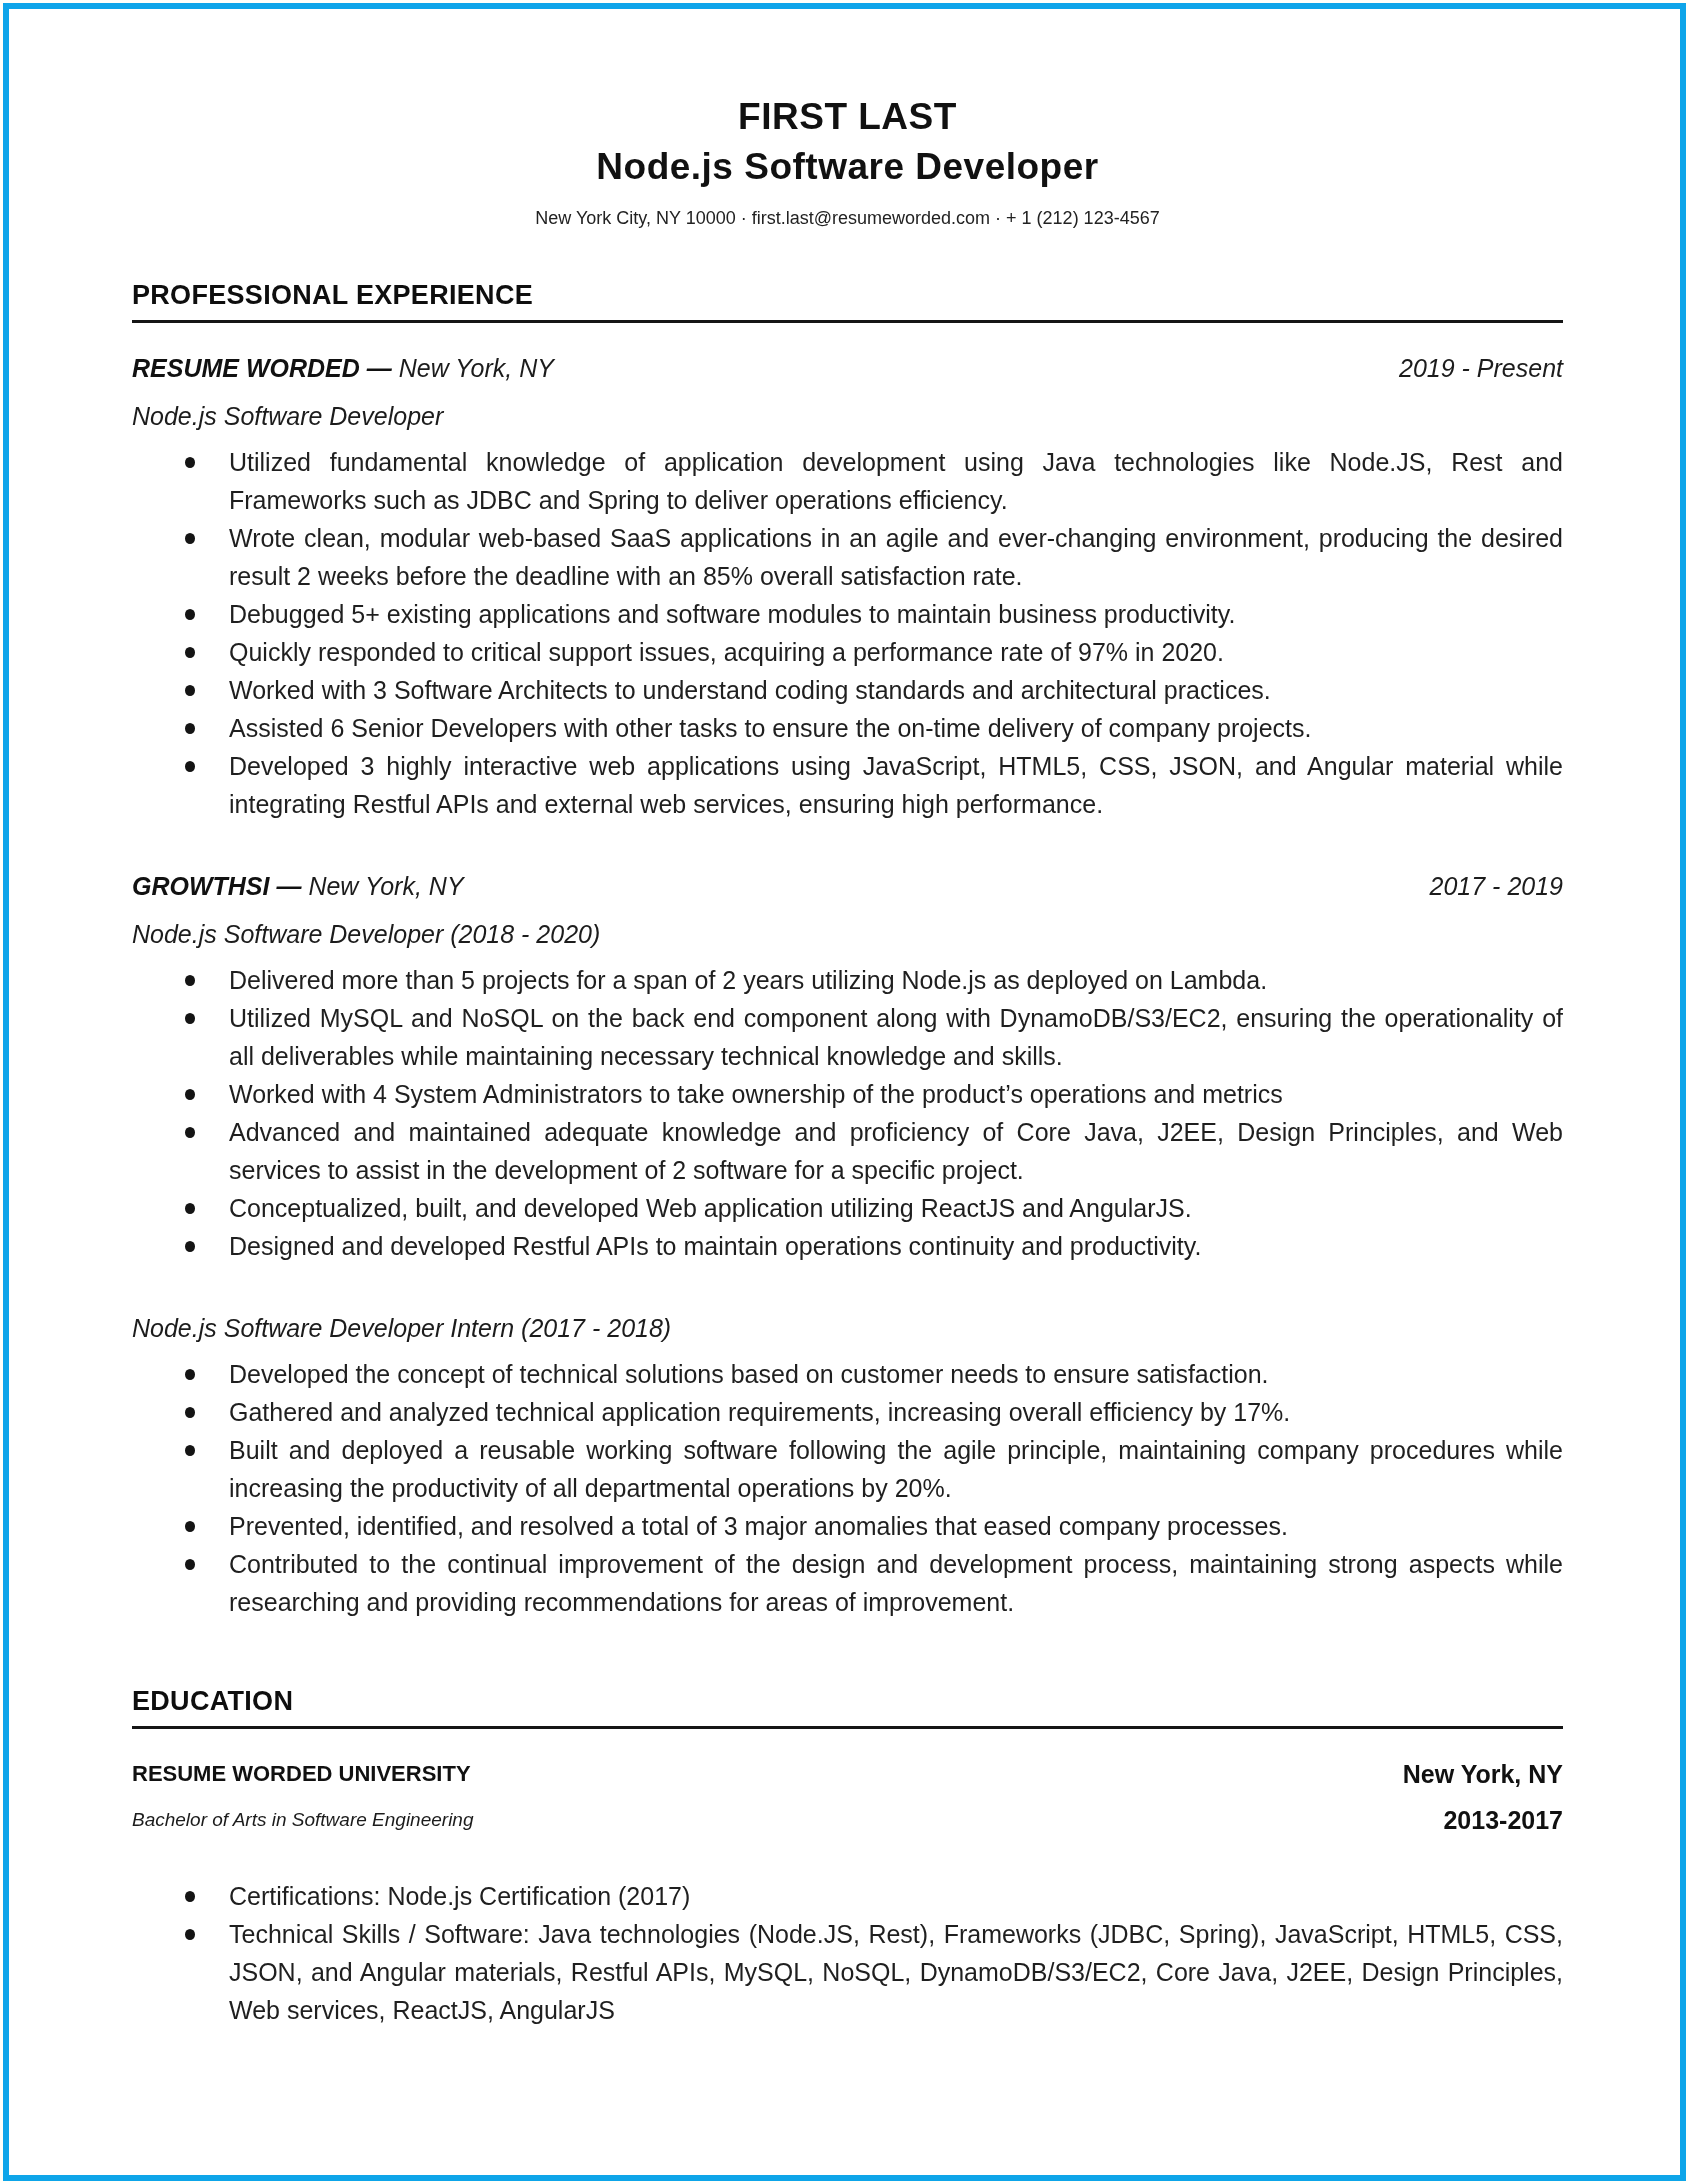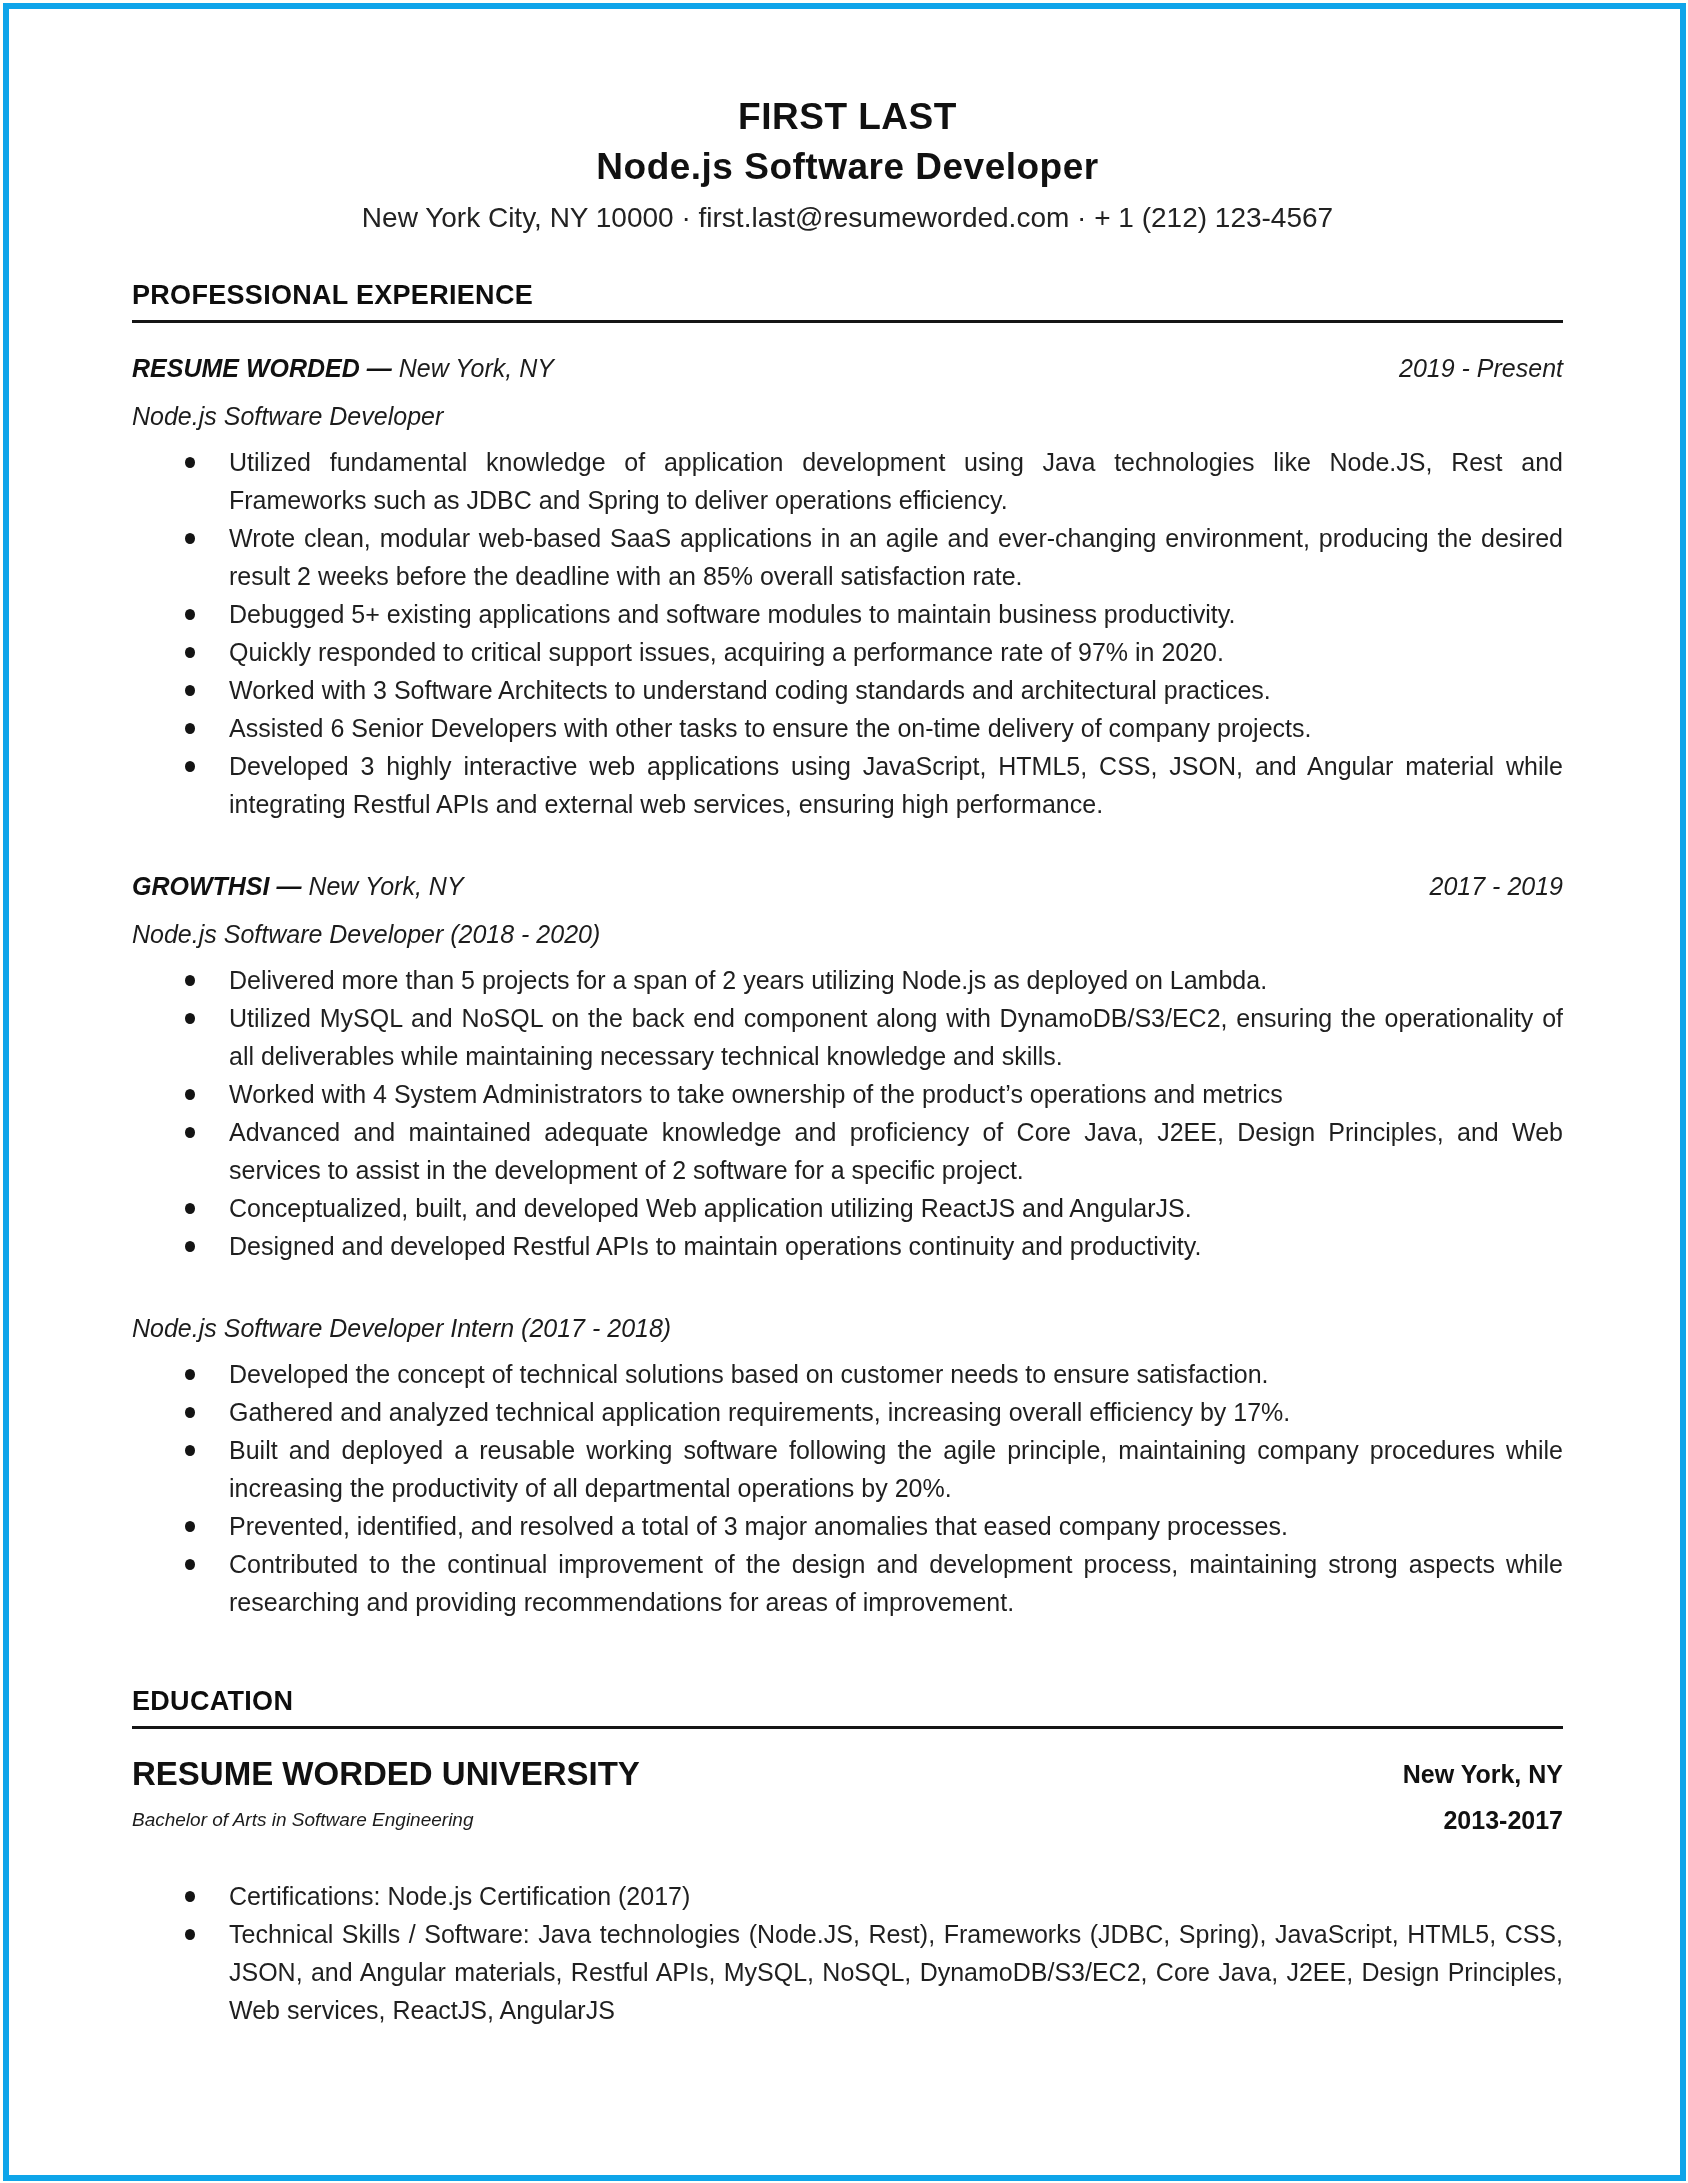--- a/index.html
+++ b/index.html
@@ -25,21 +25,21 @@
   
   .header { text-align: center; }
   .name, .title {
     font-size: 37px;
     font-weight: 700;
     letter-spacing: 0.5px;
     color: #111111;
     line-height: 50px;
   }
   .contact {
-    font-size: 28px;
+    font-size: 18px;
     color: #222222;
     margin-top: 8px;
     line-height: 36px;
   }
 
   
   .section { margin-top: 44px; }
   .section.education { margin-top: 65px; }
   .section.additional { margin-top: 38px; }
   .section-heading {
@@ -97,21 +97,21 @@
   }
 
   
   .edu-row {
     display: flex;
     justify-content: space-between;
     align-items: flex-start;
     margin-top: 26px;
   }
   .edu-left .school {
-    font-size: 33px;
+    font-size: 22px;
     font-weight: 700;
     line-height: 38px;
     color: #111111;
   }
   .edu-left .degree {
     font-size: 19px;
     font-style: italic;
     line-height: 38px;
     margin-top: 8px;
     color: #1c1c1c;

